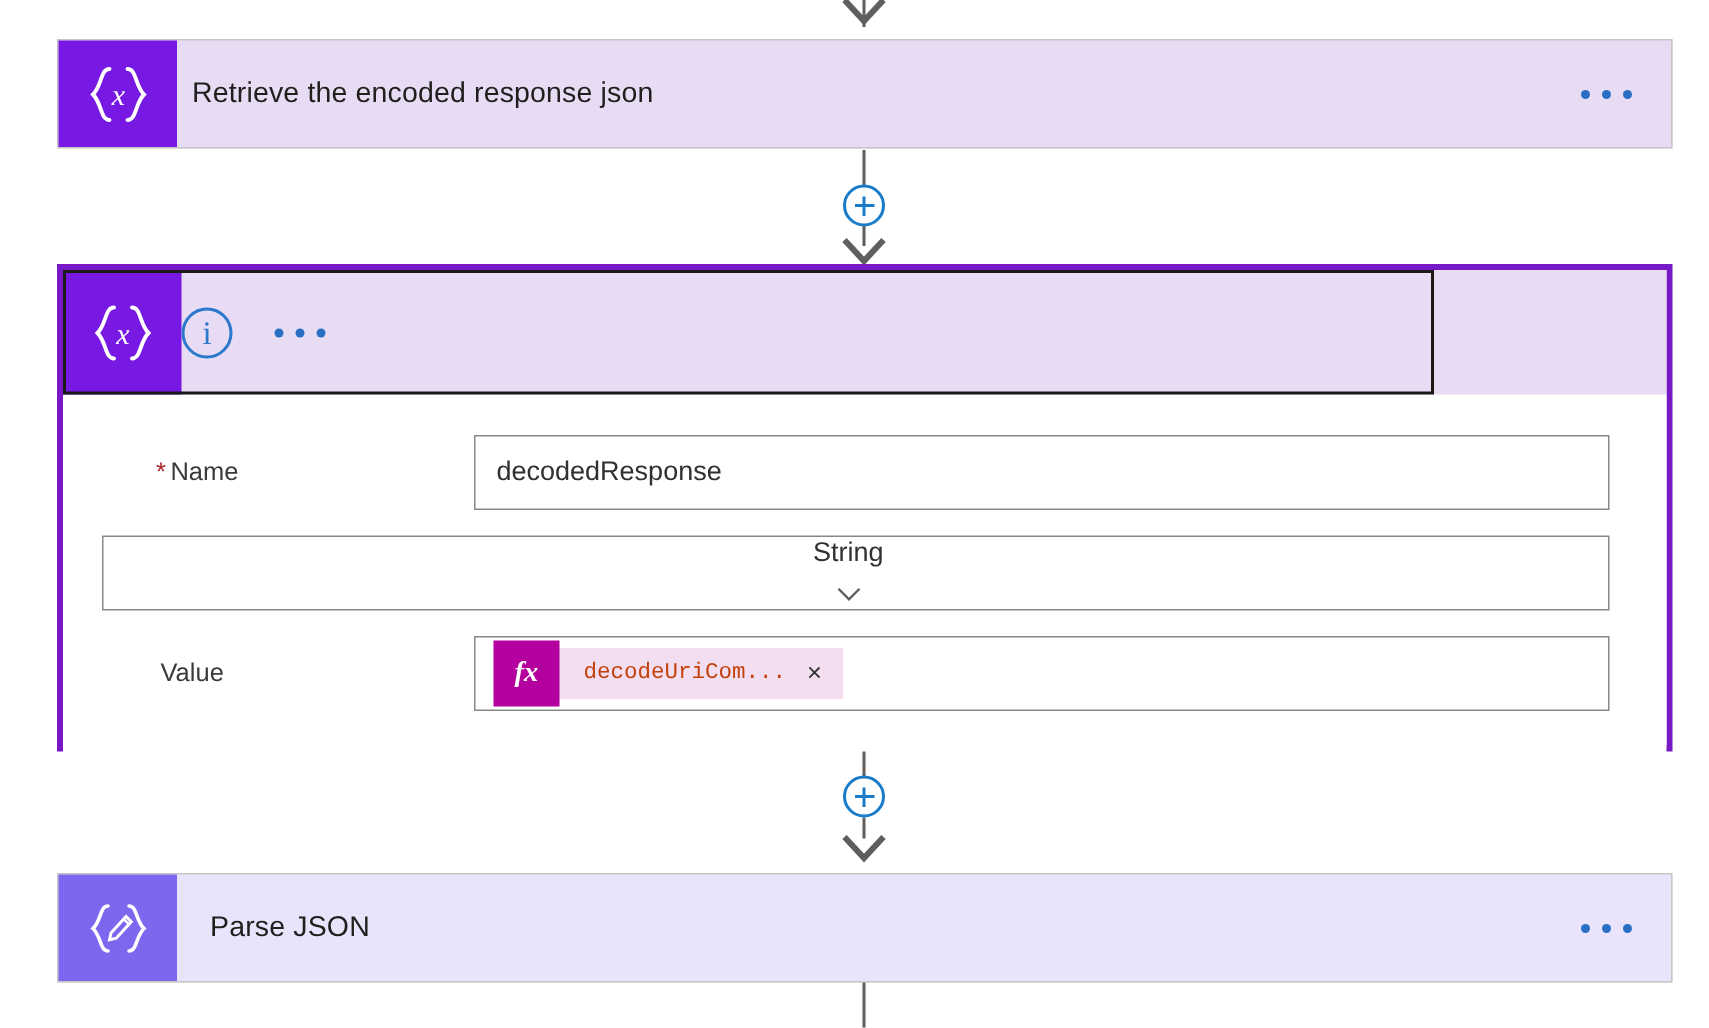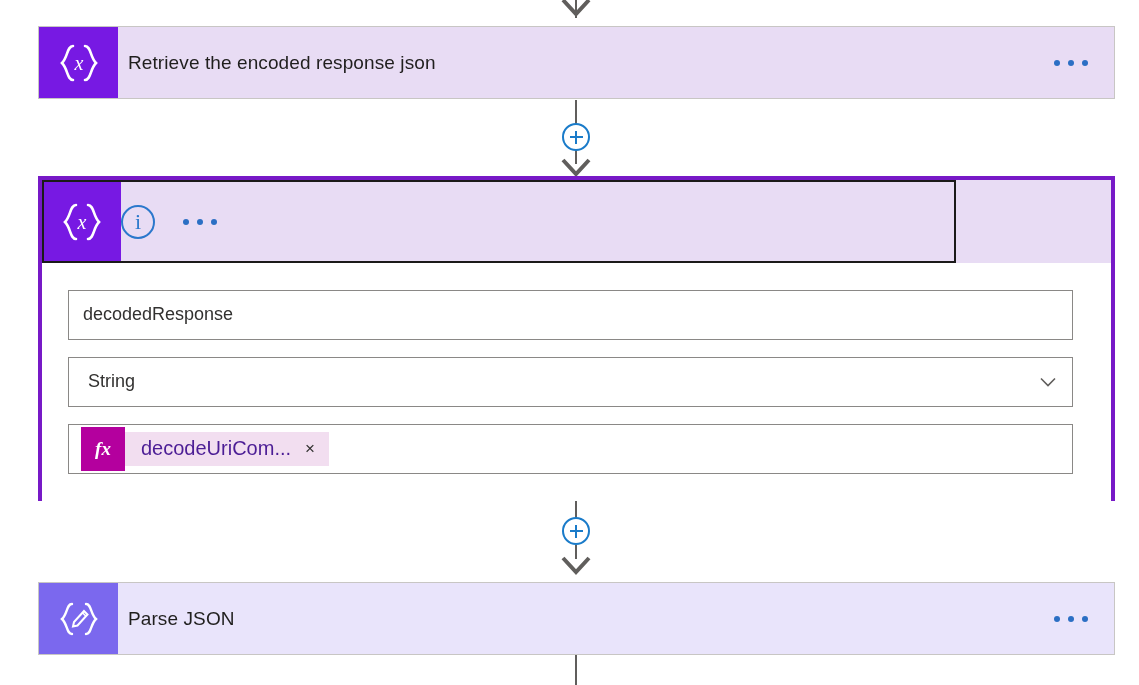--- a/index.html
+++ b/index.html
@@ -210,23 +210,24 @@
     display: flex;
     align-items: center;
     justify-content: center;
     font-family: "Liberation Serif", "DejaVu Serif", serif;
     font-style: italic;
     font-weight: bold;
     font-size: 19px;
   }
   .token-label {
     padding: 0 8px 0 16px;
-    font-size: 20px;
-    color: #4c1d95;
+    font-size: 15px;
+    color: #c2410c;
     white-space: nowrap;
+    font-family: Liberation Mono, monospace;
   }
   .token-x {
     padding: 0 14px 0 6px;
     font-size: 17px;
     color: #323130;
     cursor: pointer;
     line-height: 1;
   }
 </style>
 </head>
@@ -281,37 +282,43 @@
         <span class="dot"></span>
         <span class="dot"></span>
         <span class="dot"></span>
       </div>
     </div>
   </div>
 
   <div class="sel-body">
 
     <div class="form-row">
+      <div class="form-label">
+        <span class="req-star">*</span><span>Name</span>
+      </div>
       <div class="field">
         <span class="field-text">decodedResponse</span>
       </div>
     </div>
 
     <div class="form-row">
-      <div class="field" style="padding-left:19px;">
+      <div class="field" style="padding-left:4px;flex-direction:column;">
         <span class="field-text">String</span>
         <span class="chev">
           <svg width="20" height="20" viewBox="0 0 20 20" aria-hidden="true">
             <path d="M3 6.5 L10 13.5 L17 6.5" fill="none" stroke="#605e5c" stroke-width="1.6"></path>
           </svg>
         </span>
       </div>
     </div>
 
     <div class="form-row">
+      <div class="form-label">
+        <span class="req-star"></span><span>Value</span>
+      </div>
       <div class="field field-value">
         <span class="token">
           <span class="token-fx">fx</span>
           <span class="token-label">decodeUriCom...</span>
           <span class="token-x">×</span>
         </span>
       </div>
     </div>
 
   </div>
@@ -319,21 +326,21 @@
 
 <div class="conn-line" style="top:501px;height:21px;"></div>
 <div class="plus-btn" style="top:517px;"></div>
 <div class="conn-line" style="top:545px;height:14px;"></div>
 <div class="conn-arrow" style="top:554px;">
   <svg width="30" height="22" viewBox="0 0 30 22" aria-hidden="true">
     <path d="M2 4 L15 18 L28 4" fill="none" stroke="#605e5c" stroke-width="4"></path>
   </svg>
 </div>
 
-<div class="card card-collapsed" style="top:582px;background:#e9e4fb;">
+<div class="card card-collapsed" style="top:582px;background:#e9e4fb;gap:12px;">
   <div class="card-icon icon-periwinkle">
     <svg width="46" height="40" viewBox="0 0 46 40" aria-hidden="true">
       <path d="M16 5 C10.5 5 11.5 15 6 20 C11.5 25 10.5 35 16 35" fill="none" stroke="#ffffff" stroke-width="2.4" stroke-linecap="round"></path>
       <path d="M30 5 C35.5 5 34.5 15 40 20 C34.5 25 35.5 35 30 35" fill="none" stroke="#ffffff" stroke-width="2.4" stroke-linecap="round"></path>
       <path d="M28 12 L18 23 L17 27.5 L21.5 26.5 L31.5 15.5 Z" fill="none" stroke="#ffffff" stroke-width="2"></path>
       <path d="M26.5 13.8 L30 17.2" fill="none" stroke="#ffffff" stroke-width="1.6"></path>
     </svg>
   </div>
   <div class="card-title">Parse JSON</div>
   <div class="card-menu">

